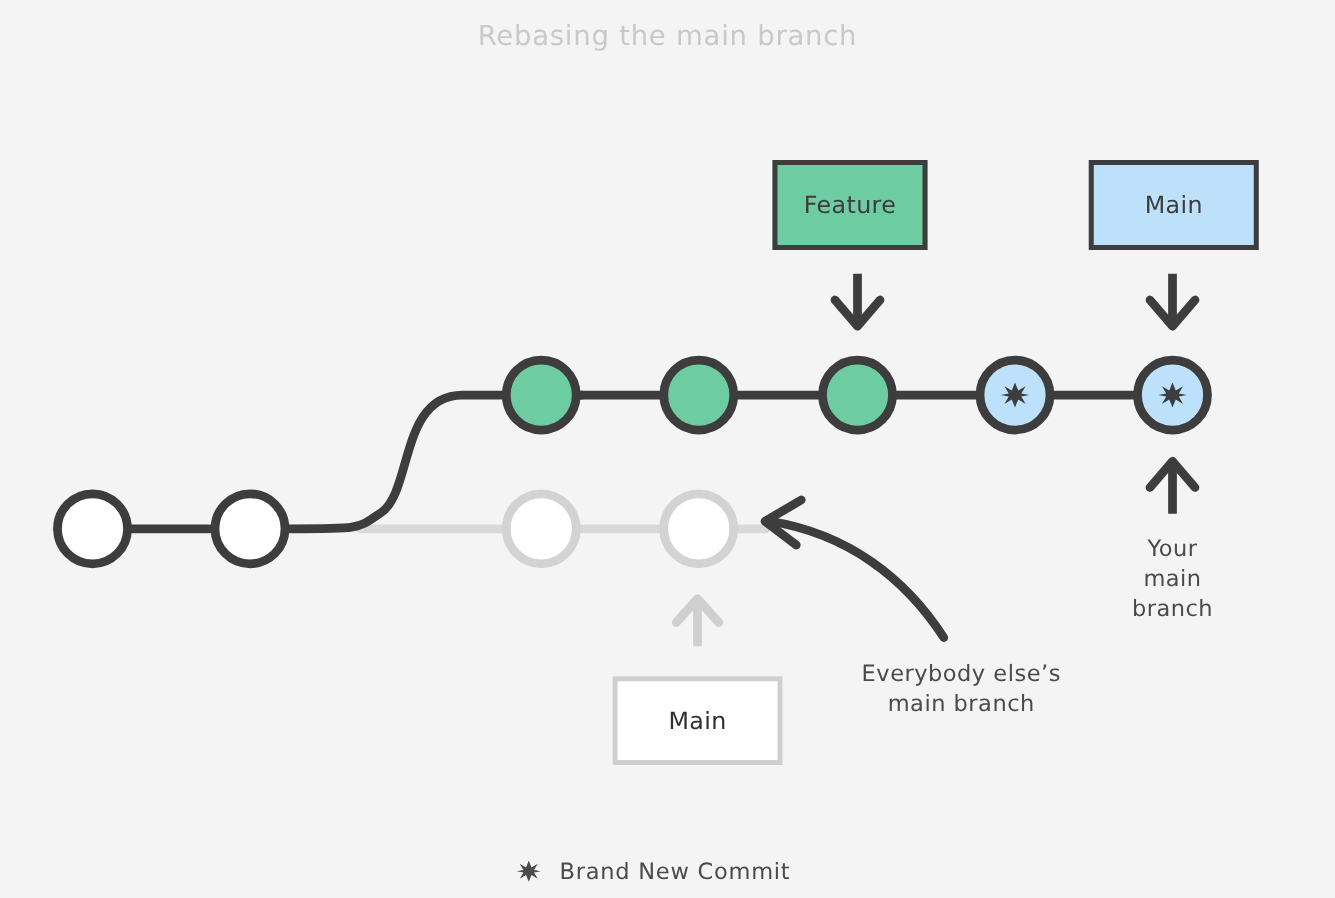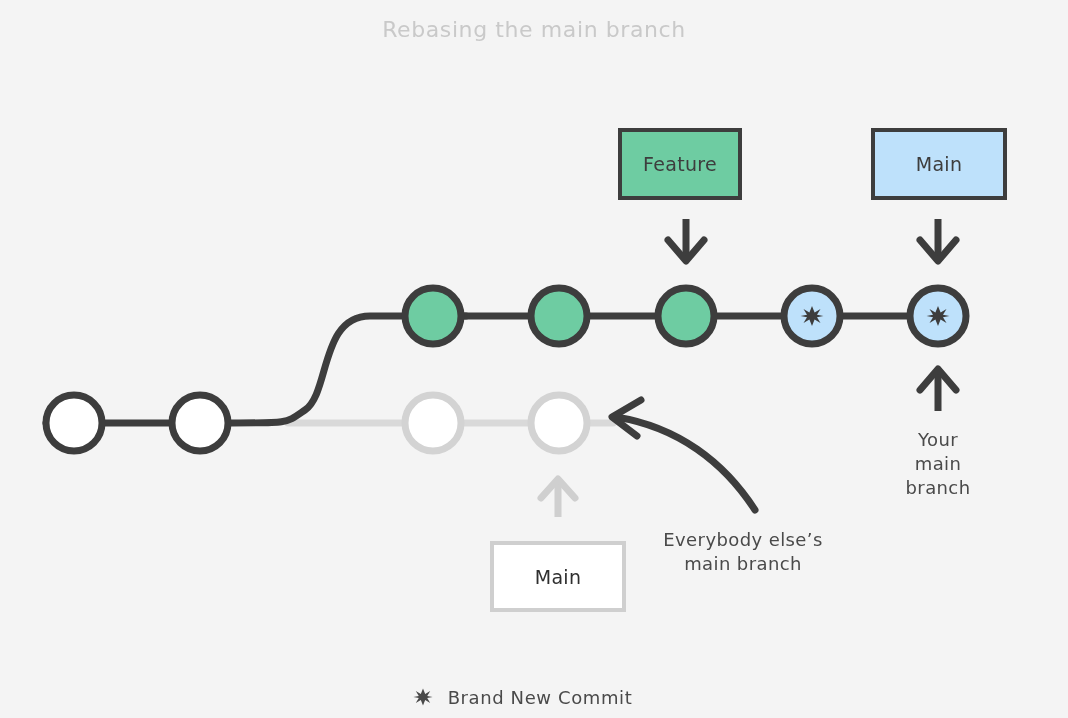--- a/index.html
+++ b/index.html
@@ -82,21 +82,21 @@
     color: #4a4a4a;
     letter-spacing: 0.4px;
     white-space: pre-line;
   }
   .caption-your-main {
     left: 874px;
     top: 428px;
     width: 128px;
   }
   .caption-everybody {
-    left: 629px;
+    left: 655px;
     top: 528px;
     width: 228px;
   }
   .legend {
     position: absolute;
     left: 0;
     top: 686px;
     width: 1044px;
     display: flex;
     align-items: center;

